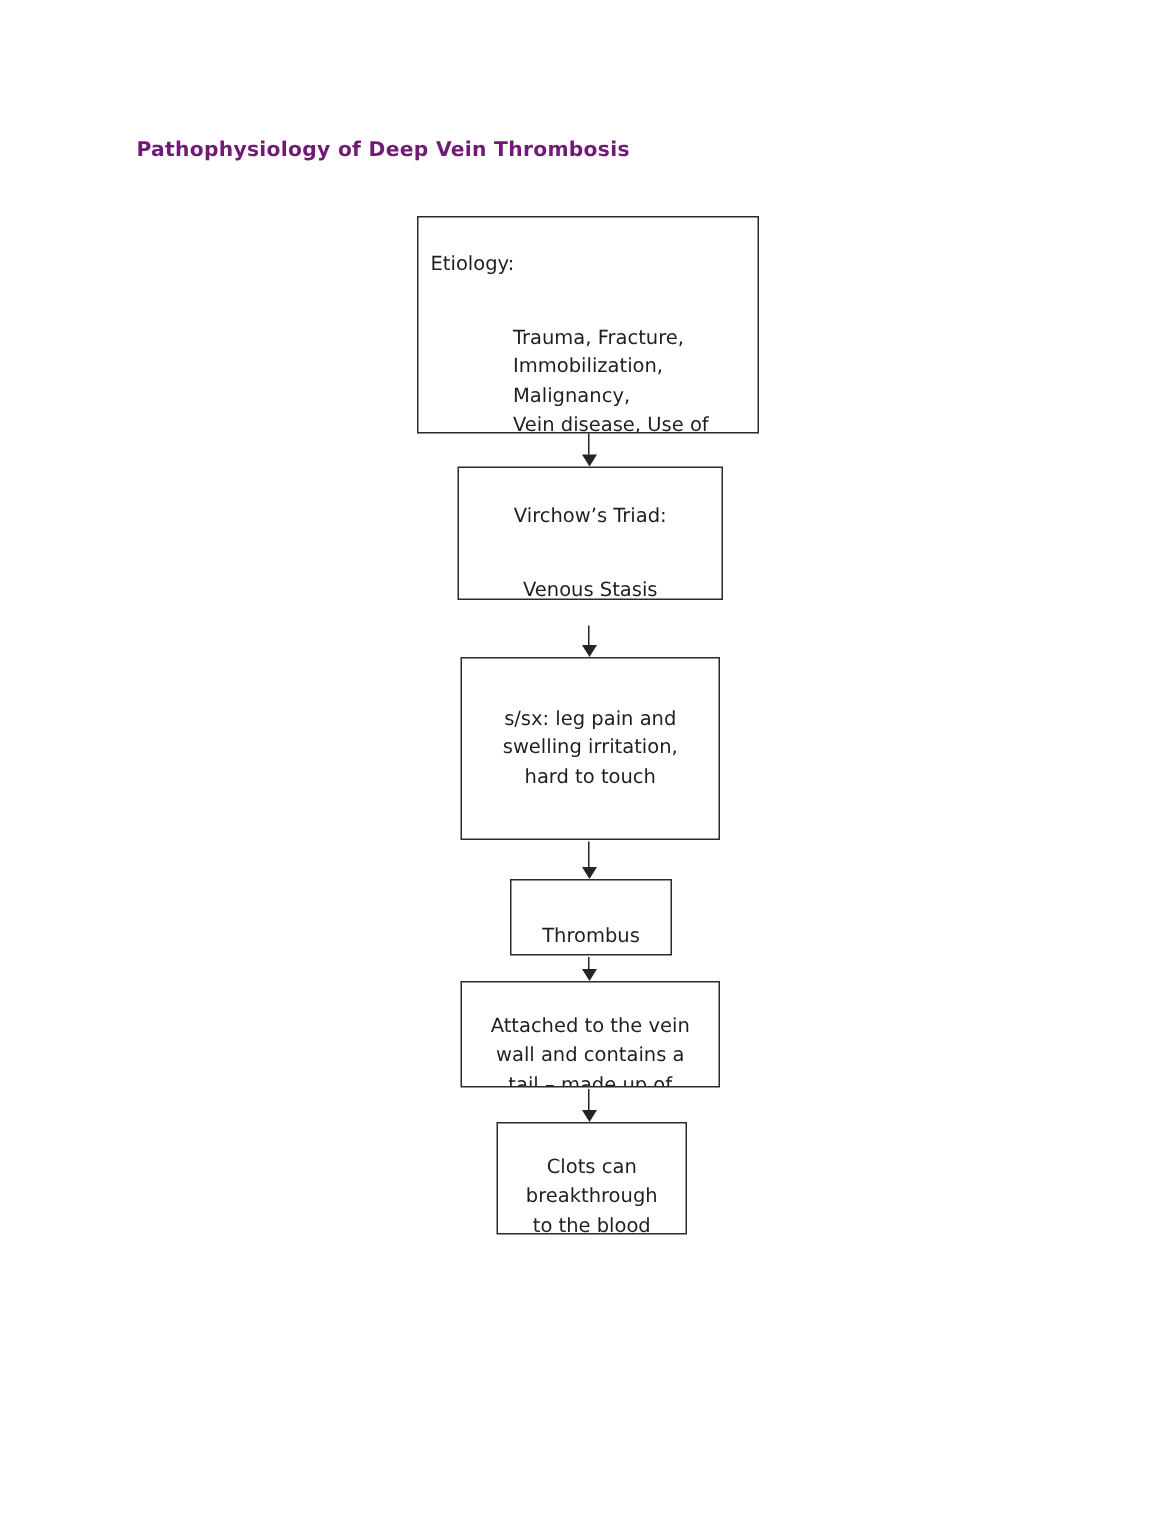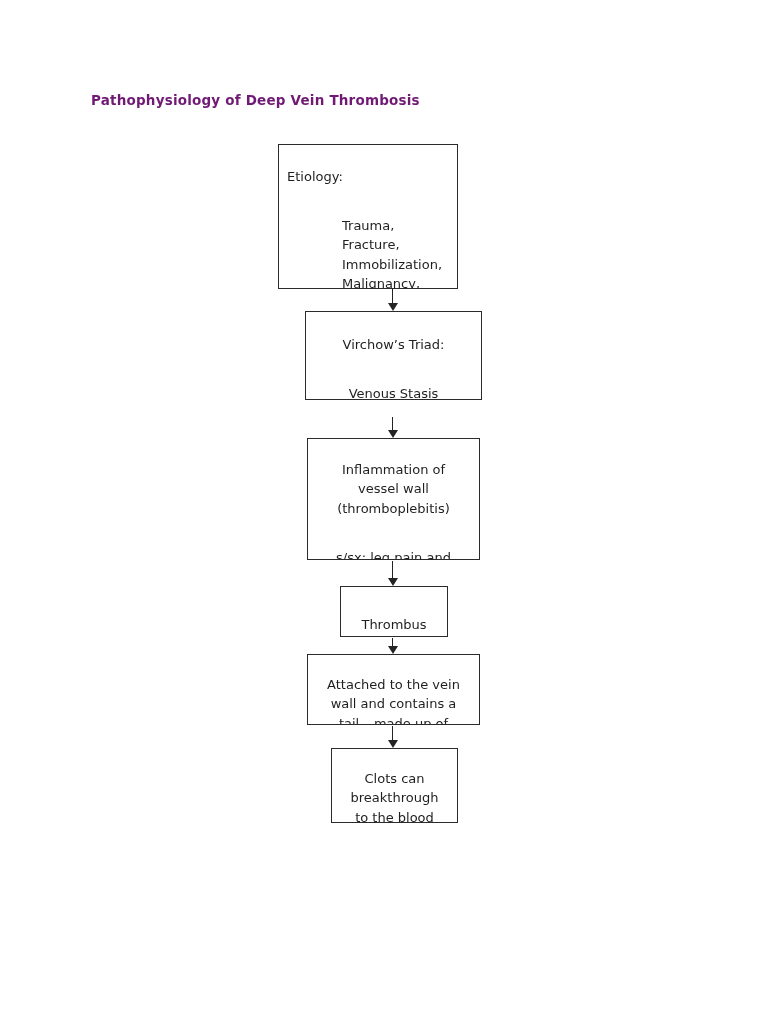--- a/index.html
+++ b/index.html
@@ -34,21 +34,21 @@
     border: 1.4px solid #2b2b2b;
     background: #ffffff;
     overflow: hidden;
     font-size: 13px;
     line-height: 19.5px;
     white-space: pre-line;
   }
   .fc-box .box-body { margin-top: 10px; }
   .center { text-align: center; }
 
-  .b1 { left: 278px; top: 144px; width: 180px; height: 145px; padding: 2px 8px; }
+  .b1 { left: 278px; top: 144px; width: 228px; height: 145px; padding: 2px 8px; }
   .b1 .box-body { margin-left: 55px; }
   .b2 { left: 305px; top: 311px; width: 177px; height: 89px; padding-top: 3px; }
   .b3 { left: 307px; top: 438px; width: 173px; height: 122px; padding-top: 1px; }
   .b4 { left: 340px; top: 586px; width: 108px; height: 51px; padding-top: 8px; }
   .b5 { left: 307px; top: 654px; width: 173px; height: 71px; }
   .b6 { left: 331px; top: 748px; width: 127px; height: 75px; }
 
   .arrow {
     position: absolute;
     left: 386px;
@@ -99,23 +99,20 @@
 Altered Blood
 Coagulation</div>
   </div>
 
   <div class="arrow a2">
     <div class="shaft"></div>
     <div class="tri"></div>
   </div>
 
   <div class="fc-box b3 center">
-    <div class="box-head">Inflammation of
-vessel wall
-(thromboplebitis)</div>
     <div class="box-body">s/sx: leg pain and
 swelling irritation,
 hard to touch</div>
   </div>
 
   <div class="arrow a3">
     <div class="shaft"></div>
     <div class="tri"></div>
   </div>
 

